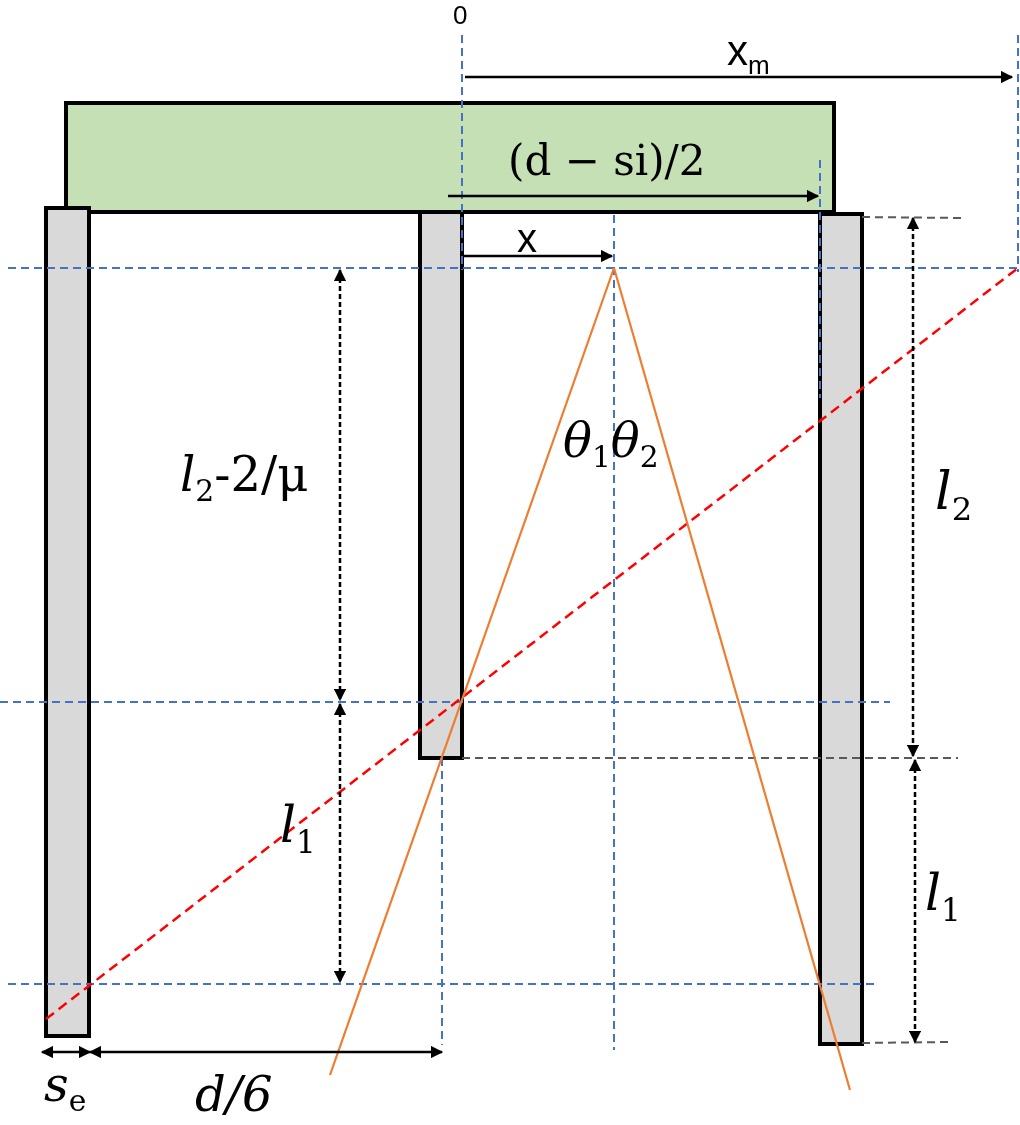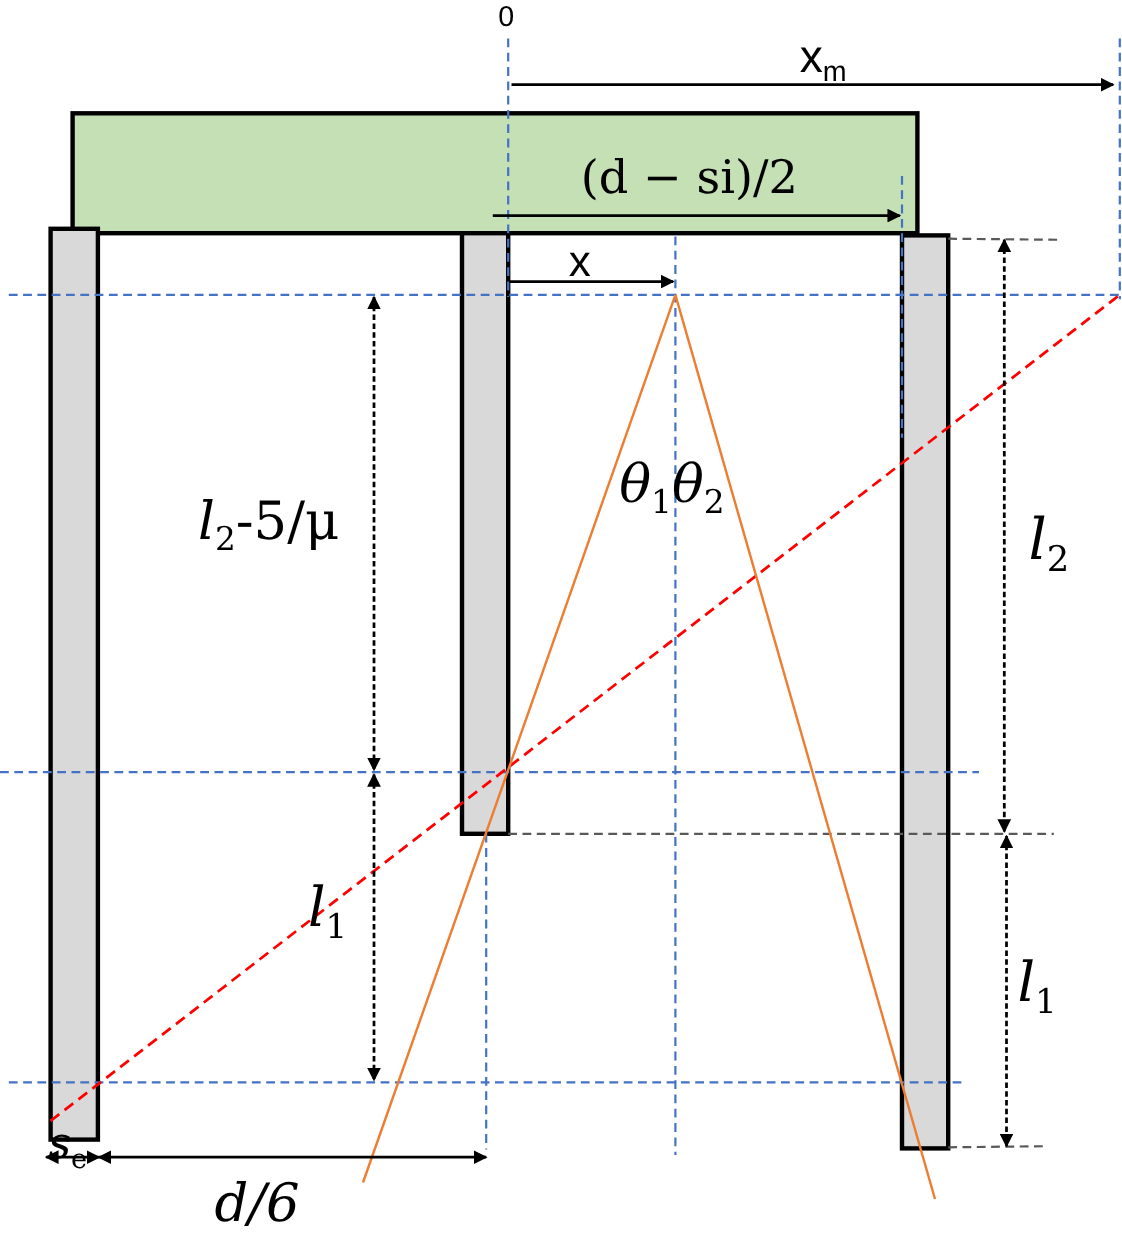--- a/index.html
+++ b/index.html
@@ -68,42 +68,42 @@
       <line x1="915" y1="760" x2="915" y2="1042" marker-start="url(#arr)" marker-end="url(#arr)"></line>
     </g>
   </svg>
 
   <div class="lbl sans" style="left:453px; top:2px; font-size:26px;">0</div>
 
   <div class="lbl sans" style="left:727px; top:30px; font-size:42px;text-align:right;">
     <span>x</span><span class="sub">m</span>
   </div>
 
-  <div class="lbl math upright" style="left:528px; top:140px; font-size:42px;">(d − si)/2</div>
+  <div class="lbl math upright" style="left:508px; top:140px; font-size:42px;">(d − si)/2</div>
 
   <div class="lbl sans" style="left:517px; top:218px; font-size:40px;">x</div>
 
   <div class="lbl math" style="left:180px; top:450px; font-size:48px;">
-    <span>l</span><span class="sub">2</span><span class="upright">-5/μ</span>
+    <span>l</span><span class="sub">2</span><span class="upright">-2/μ</span>
   </div>
 
   <div class="lbl math" style="left:563px; top:416px; font-size:48px;">
     <span>θ</span><span class="sub">1</span><span>θ</span><span class="sub">2</span>
   </div>
 
   <div class="lbl math" style="left:935px; top:465px; font-size:52px;">
     <span>l</span><span class="sub">2</span>
   </div>
 
   <div class="lbl math" style="left:280px; top:800px; font-size:50px;">
     <span>l</span><span class="sub">1</span>
   </div>
 
   <div class="lbl math" style="left:925px; top:868px; font-size:50px;">
     <span>l</span><span class="sub">1</span>
   </div>
 
-  <div class="lbl math" style="left:44px; top:1020px; font-size:40px;">
+  <div class="lbl math" style="left:44px; top:1060px; font-size:48px;">
     <span>s</span><span class="sub">e</span>
   </div>
 
   <div class="lbl math" style="left:195px; top:1070px; font-size:48px;">d/6</div>
 </div>
 
 </body></html>

